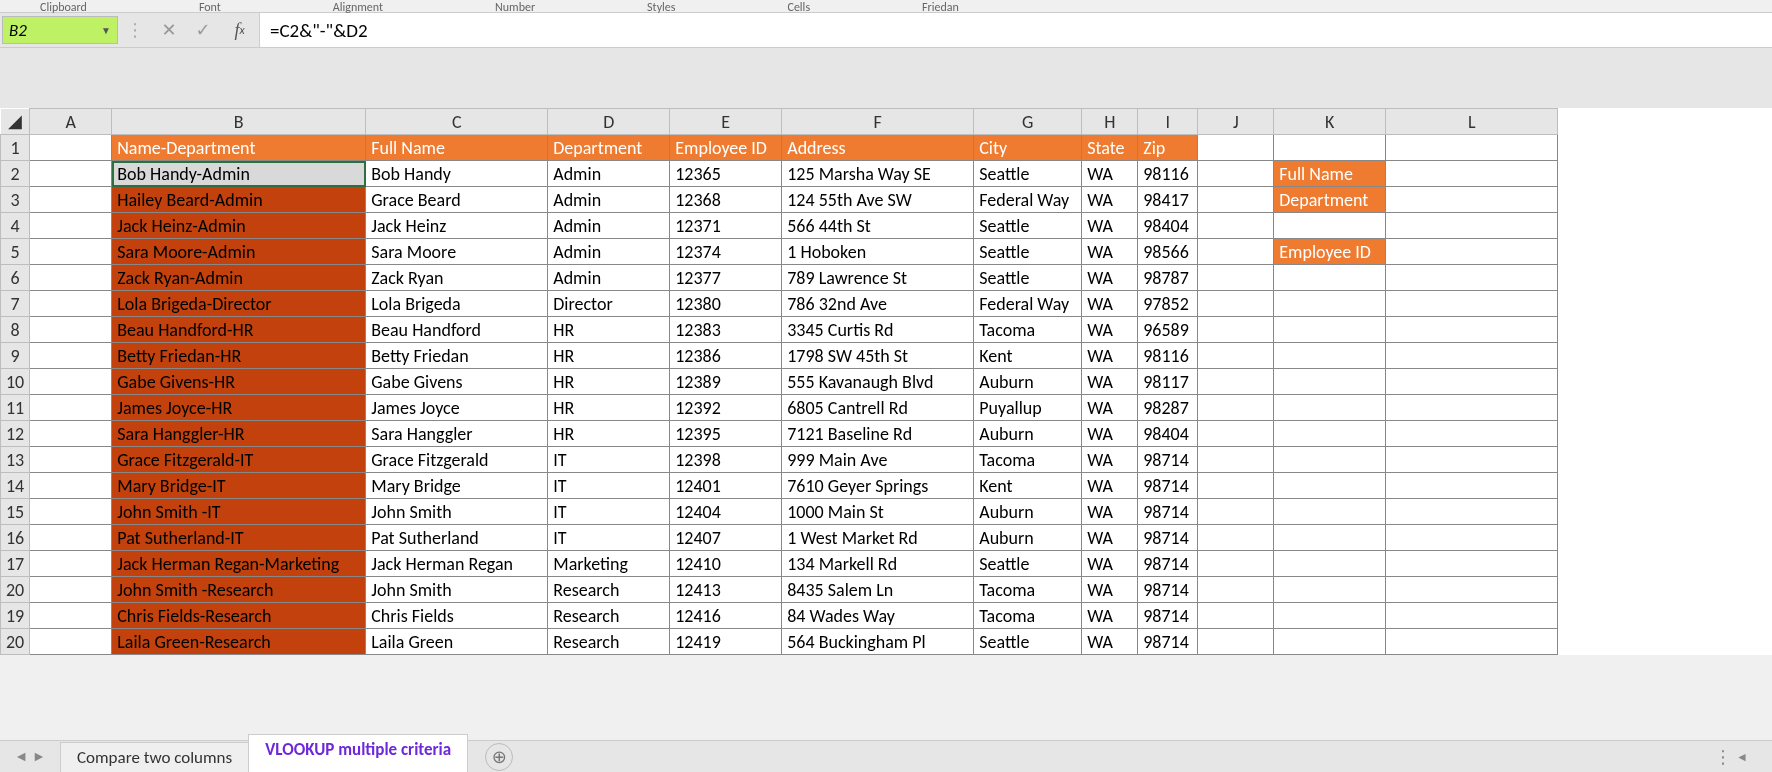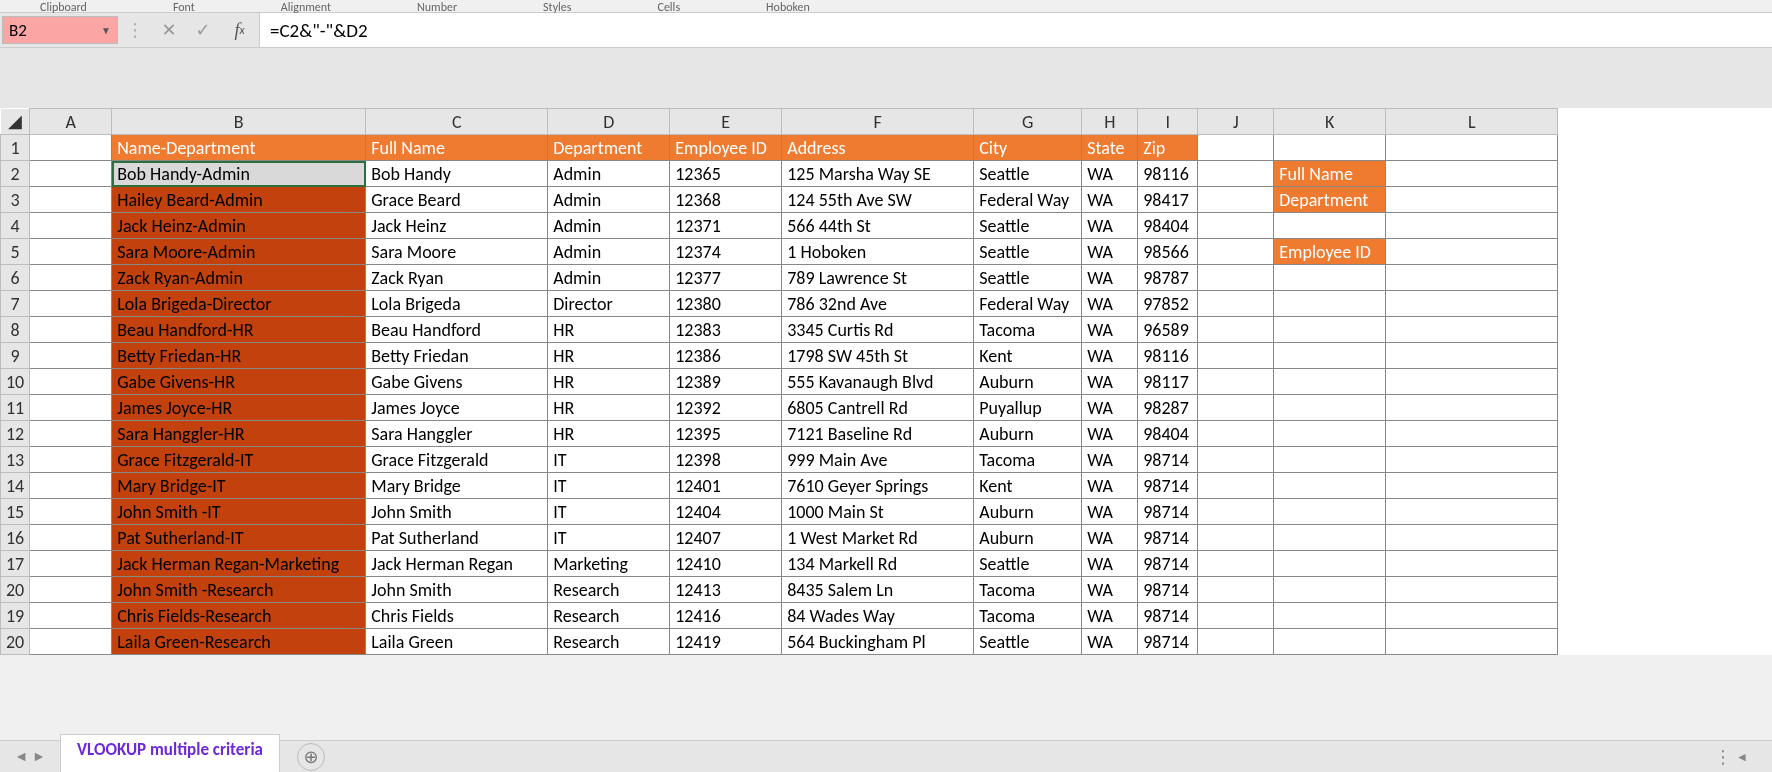--- a/index.html
+++ b/index.html
@@ -1,24 +1,24 @@
 <!DOCTYPE html>
 <html><head>
 <meta charset="utf-8">
 <style>
   * { box-sizing: border-box; margin: 0; padding: 0; font-family: Calibri, Arial, sans-serif; }
   body { background: #f0f0f0; width: 1772px; height: 772px; overflow: hidden; position: relative; font-size: 18px; }
 
   
-  .ribbon-labels { display:flex; height:12px; font-size:12px; color:#666; padding:0 40px; gap:86px; }
+  .ribbon-labels { display:flex; height:12px; font-size:12px; color:#666; padding:0 40px; gap:112px; }
   .ribbon-labels span { flex:0 0 auto; }
 
   
   .formula-bar-row { display:flex; align-items:center; height:36px; background:#e6e6e6; border-top:1px solid #ccc; border-bottom:1px solid #ccc; }
-  .name-box { width:116px; height:28px; background:#fca5a5; border:1px solid #bbb; margin-left:2px; display:flex; align-items:center; padding:0 6px; font-size:17px; }
+  .name-box { width:116px; height:28px; background:#bef264; border:1px solid #bbb; margin-left:2px; display:flex; align-items:center; padding:0 6px; font-size:17px;font-style:italic; }
   .name-box-dd { font-size:10px; color:#555; margin-left:auto; }
   .fx-sep { width:34px; display:flex; align-items:center; justify-content:center; color:#aaa; font-size:18px;}
   .fx-btn { width:34px; color:#888; display:flex; align-items:center; justify-content:center; }
   .fx-btn.cancel { color:#999; font-size:18px;}
   .fx-btn.accept { color:#9a9a9a; font-size:18px;}
   .fx-label { width:40px; font-style:italic; color:#555; display:flex; align-items:center; justify-content:center; border-right:1px solid #ccc; height:100%; font-family: "Times New Roman", serif; font-size:18px;}
   .formula-input { flex:1; height:100%; background:#fff; border:none; padding:0 10px; font-size:19px; display:flex; align-items:center; }
 
   
   .formula-expand { height:60px; background:#e6e6e6; }
@@ -63,21 +63,21 @@
 </head>
 <body>
 
 <div class="ribbon-labels">
   <span>Clipboard</span>
   <span>Font</span>
   <span>Alignment</span>
   <span>Number</span>
   <span>Styles</span>
   <span>Cells</span>
-  <span>Hoboken</span>
+  <span>Friedan</span>
 </div>
 
 <div class="formula-bar-row">
   <div class="name-box">
     <span>B2</span>
     <span class="name-box-dd">▼</span>
   </div>
   <div class="fx-sep">⋮</div>
   <div class="fx-btn cancel">✕</div>
   <div class="fx-btn accept">✓</div>
@@ -425,19 +425,20 @@
   </tr>
       </tbody>
 </table>
 </div>
 
 <div class="tab-bar">
   <div class="tab-nav">
     <span>◄</span>
     <span>►</span>
   </div>
+  <div class="tab">Compare two columns</div>
   <div class="tab active">VLOOKUP multiple criteria</div>
   <div class="tab-add">⊕</div>
   <div class="hscroll-dots">
     <span>⋮</span>
       <span class="arrow">◄</span>
   </div>
 </div>
 
 </body></html>

